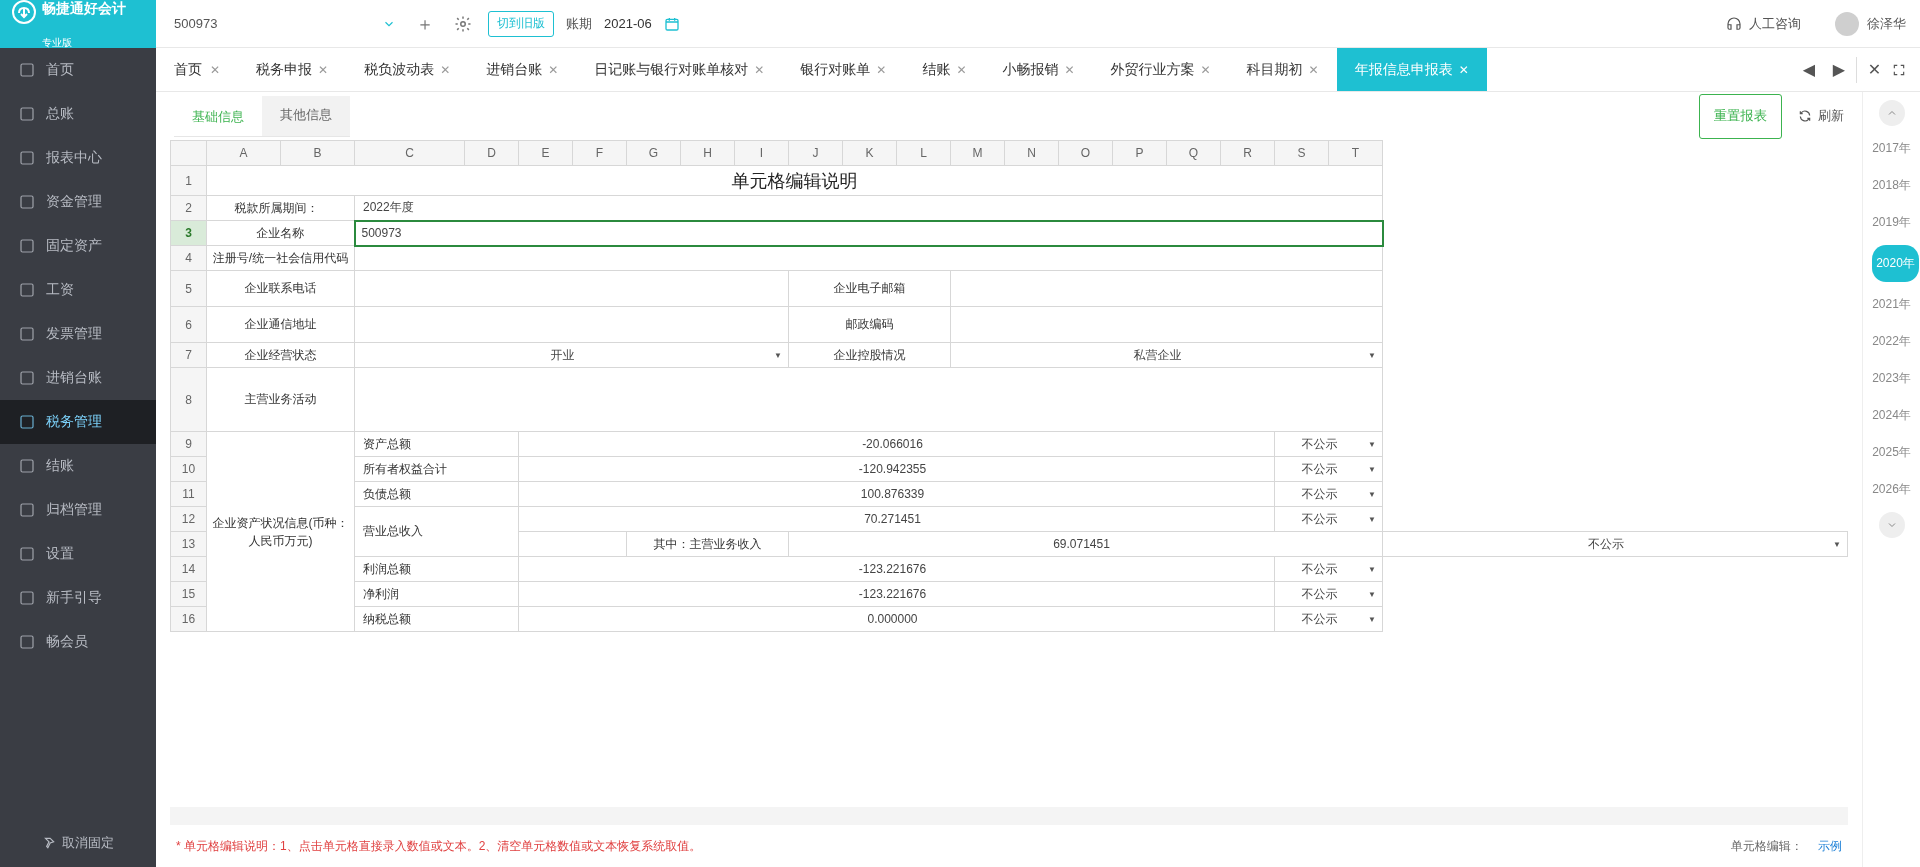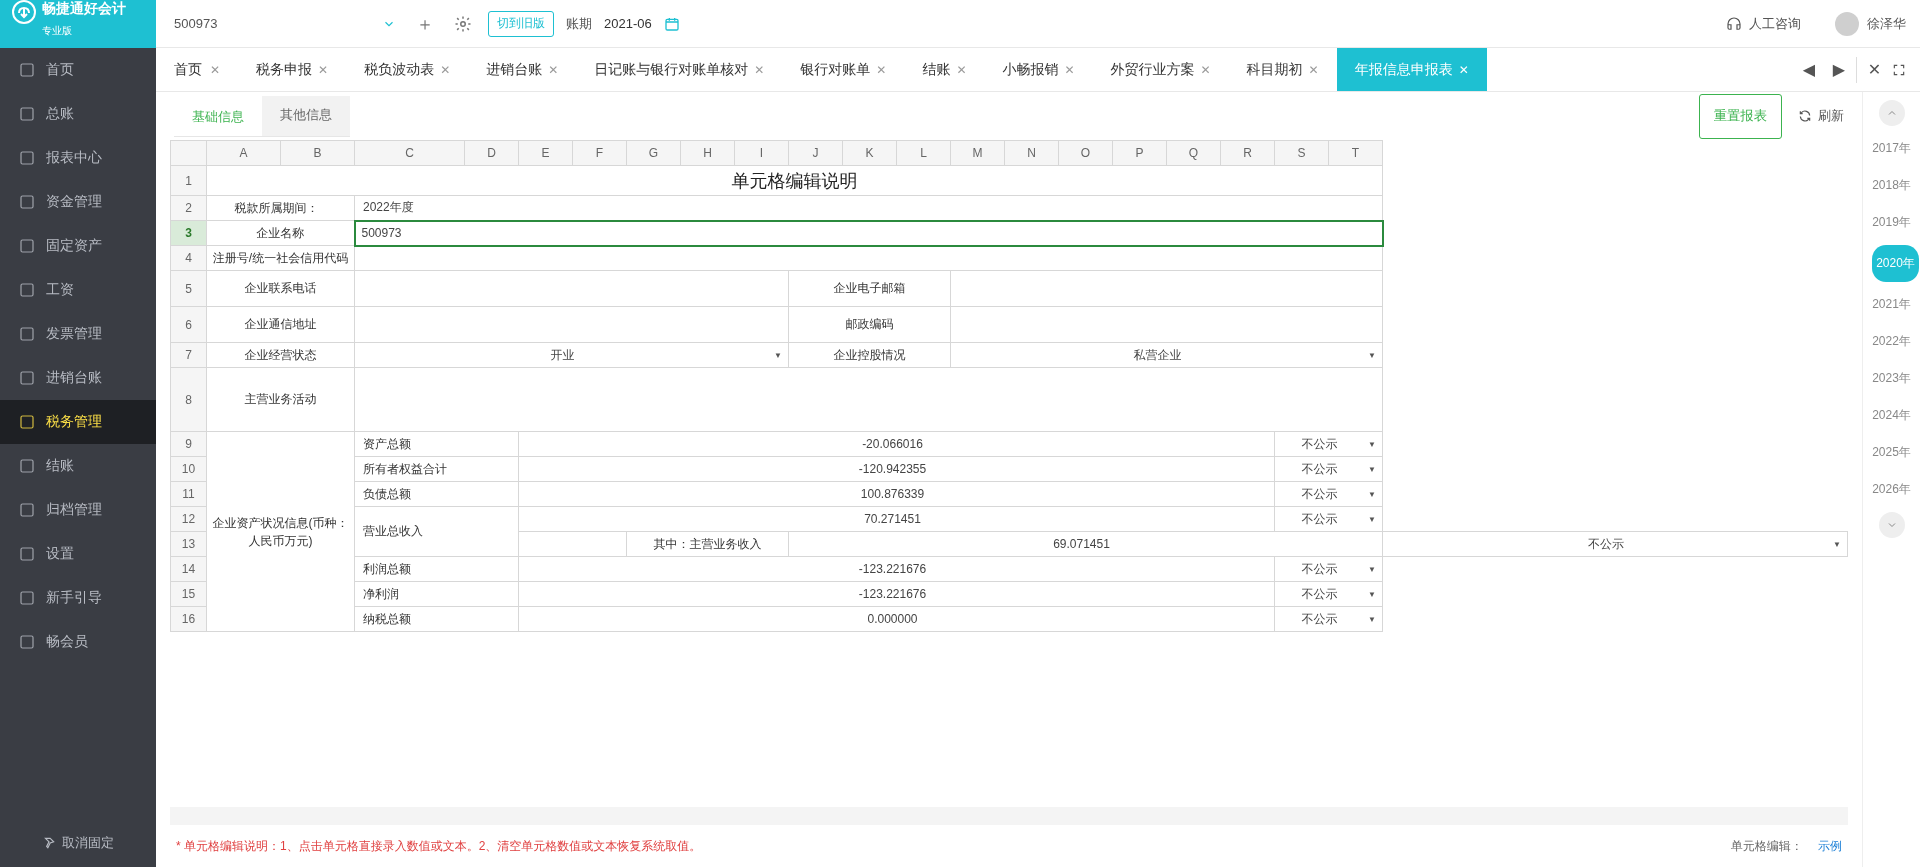--- a/index.html
+++ b/index.html
@@ -2,23 +2,23 @@
 <html><head>
 <meta charset="utf-8">
 <style>
 *{box-sizing:border-box;margin:0;padding:0;font-family:"Microsoft YaHei",Arial,sans-serif}
 body{width:1920px;height:867px;overflow:hidden;background:#fff;font-size:13px;color:#333}
 .app{display:flex;height:100%}
 .sidebar{width:156px;background:#3a3d44;color:#b8bcc4;display:flex;flex-direction:column}
 .logo{height:48px;background:#1ec0d2;display:flex;align-items:flex-start;padding:0 12px;color:#fff}
 .logo-icon{width:24px;height:24px;margin-right:6px}
 .logo-text{font-size:14px;font-weight:bold}
-.logo-sub{font-size:10px;margin-top:6px}
+.logo-sub{font-size:10px;margin-top:18px}
 .nav-item{display:flex;align-items:center;height:44px;padding:0 18px;cursor:pointer;font-size:14px;gap:10px}
-.nav-item.active{background:#1e2024;color:#fde047}
+.nav-item.active{background:#1e2024;color:#7dd3fc}
 .nav-item .ni-icon{width:18px;height:18px;opacity:.8;flex-shrink:0}
 .nav-pin{margin-top:auto;height:48px;display:flex;align-items:center;justify-content:center;gap:6px;cursor:pointer}
 .main{flex:1;display:flex;flex-direction:column;min-width:0}
 .topbar{height:48px;border-bottom:1px solid #e8e8e8;display:flex;align-items:center;padding:0 14px;gap:12px}
 .acct-select{width:230px;height:30px;border:none;color:#555;display:flex;align-items:center;justify-content:space-between;padding:0 4px;cursor:pointer}
 .acct-select .chev{color:#1ec0d2}
 .top-ico{width:26px;height:26px;display:flex;align-items:center;justify-content:center;cursor:pointer;color:#777;font-size:18px}
 .switch-old{height:26px;border:1px solid #1ec0d2;color:#1ec0d2;padding:0 8px;border-radius:3px;display:flex;align-items:center;cursor:pointer;font-size:12px}
 .period-lbl{color:#555}
 .period{color:#333}

